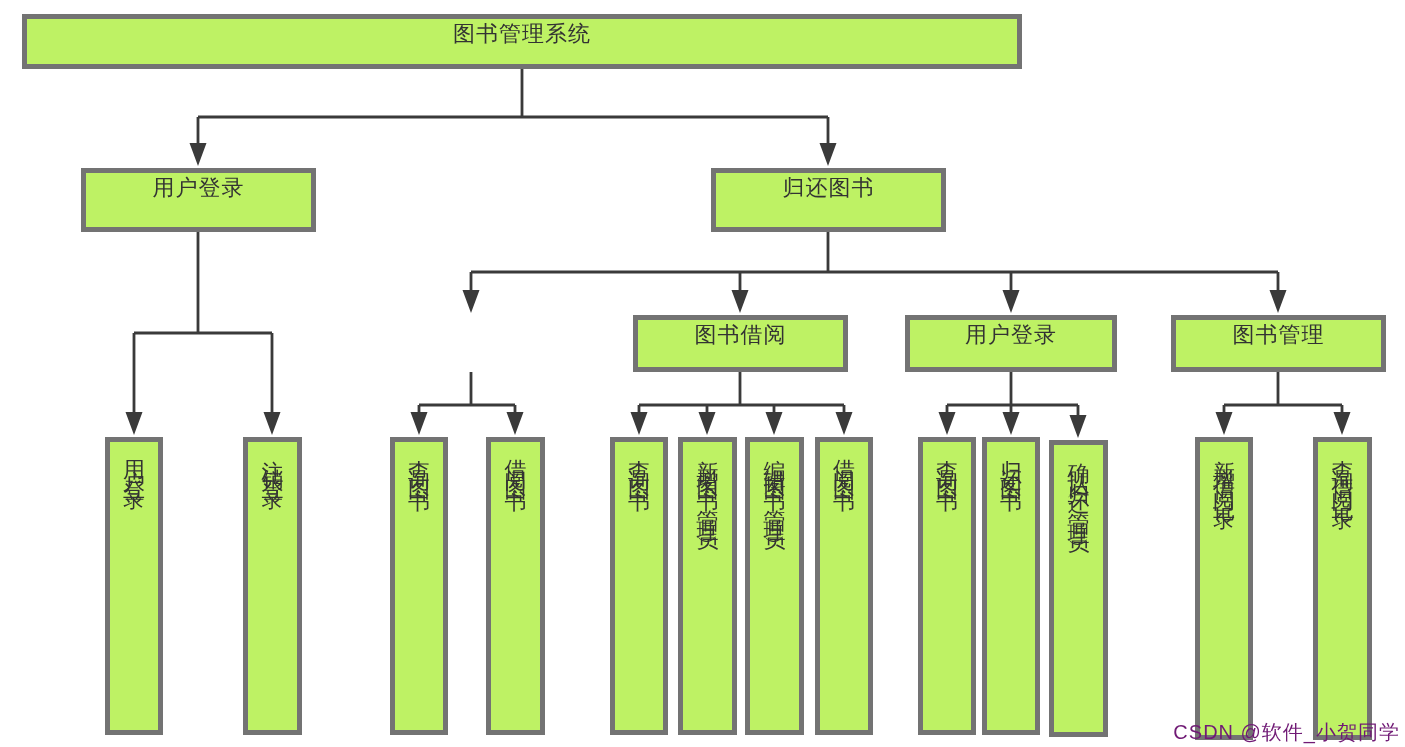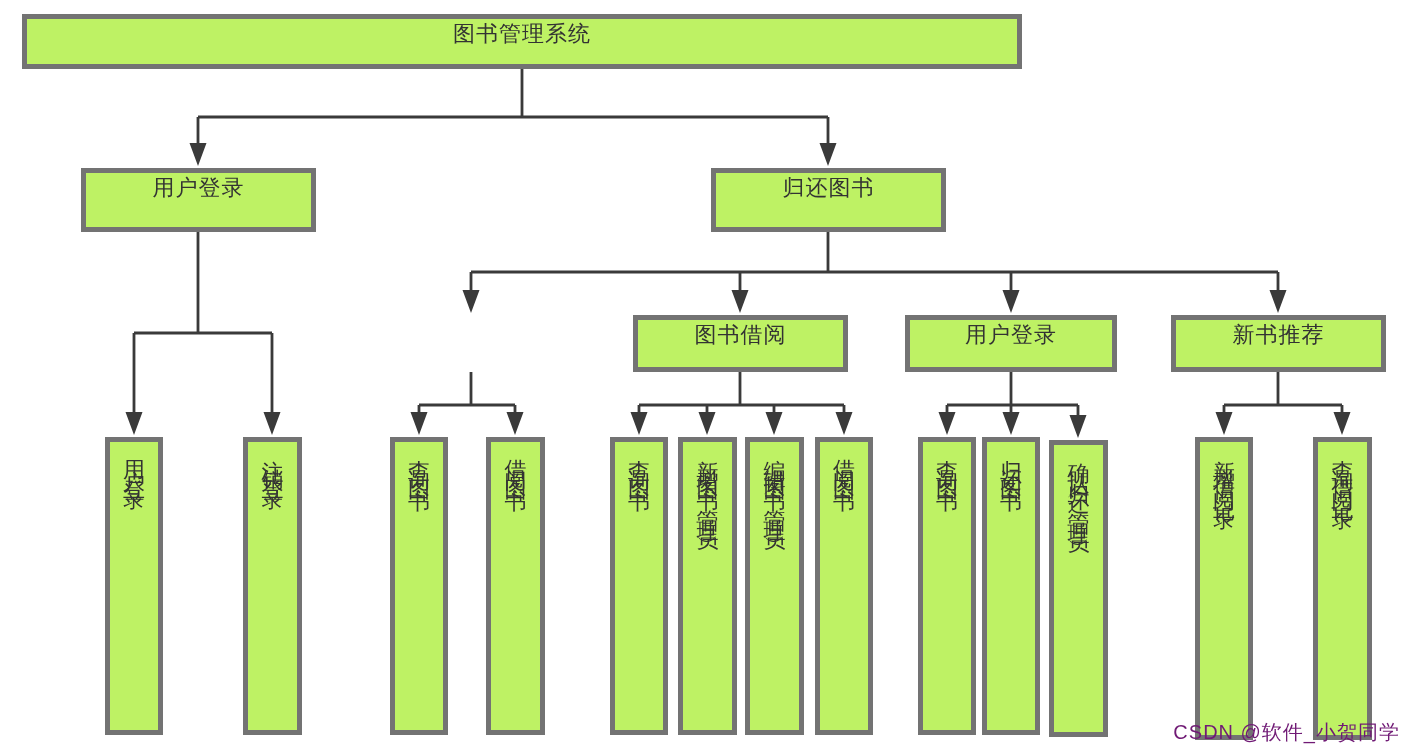--- a/index.html
+++ b/index.html
@@ -88,21 +88,21 @@
     <span class="h-label">归还图书</span>
   </div>
 
   <div class="box" style="left:633px;top:315px;width:215px;height:57px">
     <span class="h-label">图书借阅</span>
   </div>
   <div class="box" style="left:905px;top:315px;width:212px;height:57px">
     <span class="h-label">用户登录</span>
   </div>
   <div class="box" style="left:1171px;top:315px;width:215px;height:57px">
-    <span class="h-label">新书推荐</span>
+    <span class="h-label">图书管理</span>
   </div>
 
   <div class="box" style="left:105px;top:437px;width:58px;height:298px">
     <span class="v-label">用户登录</span>
   </div>
   <div class="box" style="left:243px;top:437px;width:59px;height:298px">
     <span class="v-label">注销登录</span>
   </div>
 
   <div class="box" style="left:390px;top:437px;width:58px;height:298px">

